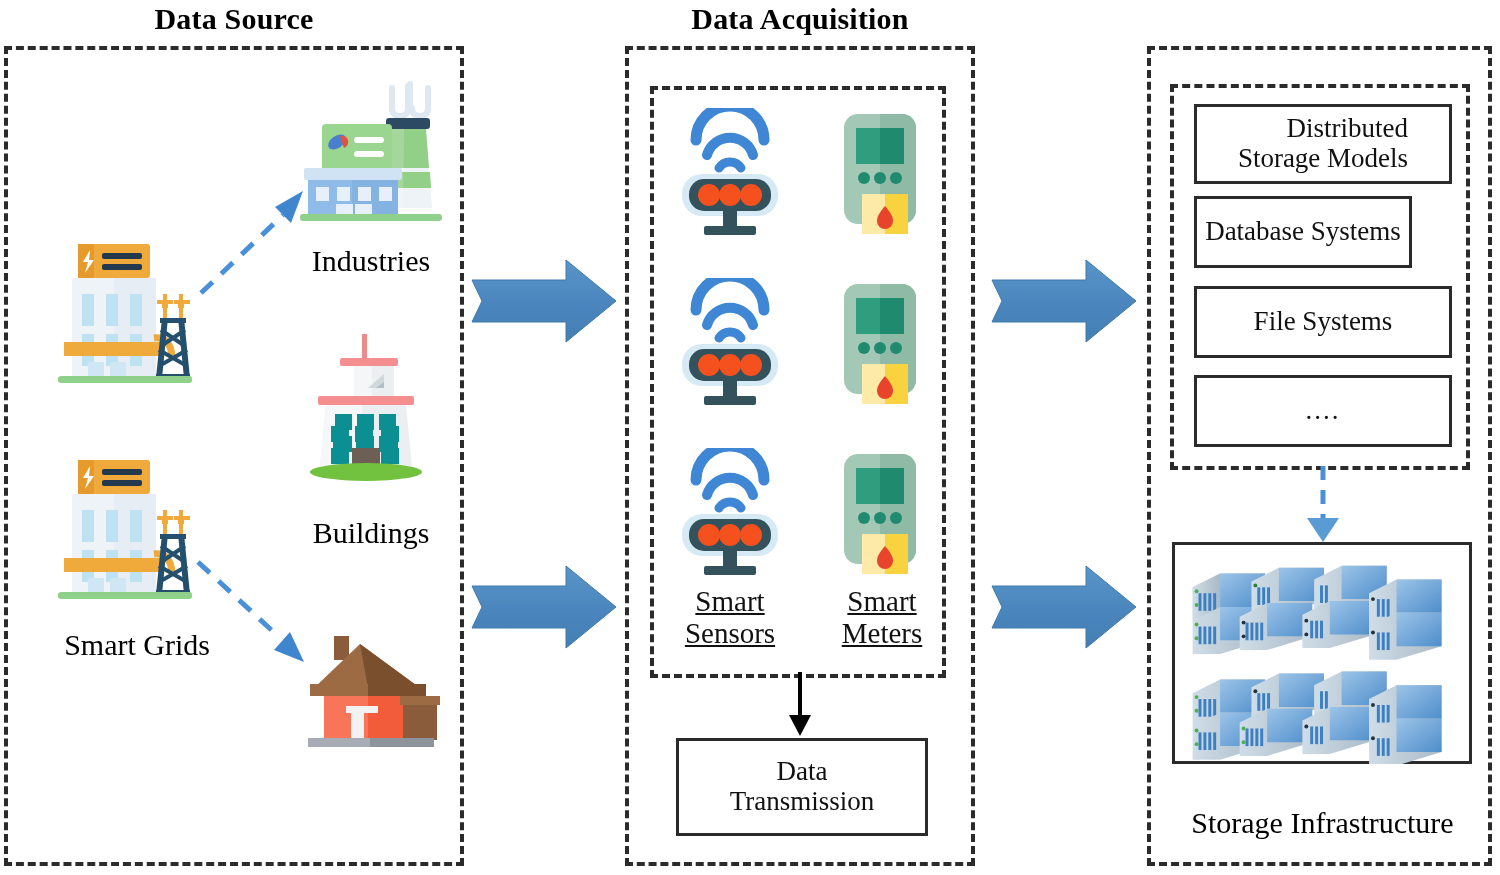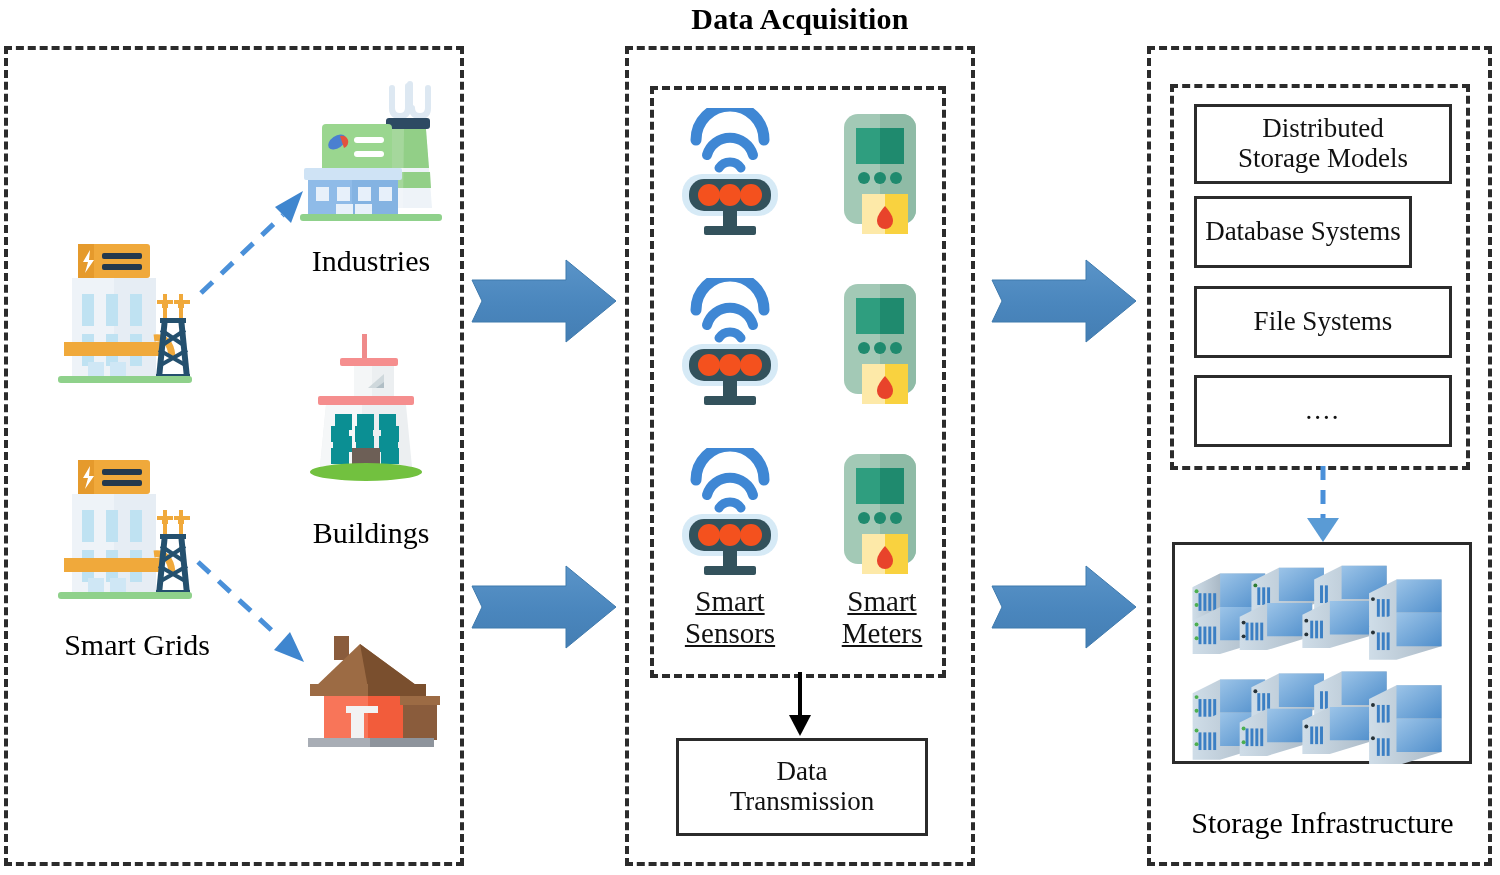--- a/index.html
+++ b/index.html
@@ -73,20 +73,21 @@
     line-height: 1.1;
     white-space: pre-line;
     text-decoration: underline;
   }
 </style>
 </head>
 <body>
 
 <div id="stage">
 
+  <div class="panel-title" style="left:4px; top:2px; width:460px;">Data Source</div>
 
   <div class="dashed-panel" style="left:4px; top:46px; width:460px; height:820px;"></div>
 
   <div class="icon" style="left:44px; top:242px; width:160px; height:150px;">
     <svg viewBox="0 0 160 150" width="160" height="150">
 
       <rect x="34" y="2" width="72" height="34" rx="3" fill="#f0a93b"></rect>
       <rect x="34" y="2" width="16" height="34" fill="#e59a2c"></rect>
       <path d="M46 8 L39 20 L44 20 L41 31 L50 18 L45 18 Z" fill="#ffffff"></path>
       <rect x="58" y="11" width="40" height="6" rx="2" fill="#24394d"></rect>
@@ -422,21 +423,21 @@
     <svg width="158" height="96" viewBox="0 0 158 96">
       <path d="M4 24 L14 45 L4 66 L98 66 L98 86 L148 45 L98 4 L98 24 Z" fill="url(#agrad1)" stroke="#3f7aad" stroke-width="1"></path>
     </svg>
   </div>
 
 
   <div class="dashed-panel" style="left:1147px; top:46px; width:345px; height:820px;"></div>
 
   <div class="dashed-inner" style="left:1170px; top:84px; width:300px; height:386px;"></div>
 
-  <div class="solid-box" style="left:1194px; top:104px; width:258px; height:80px;">
+  <div class="solid-box" style="left:1194px; top:104px; width:258px; height:80px;text-align:right;">
     <span style="white-space:pre-line;">Distributed
 Storage Models</span>
   </div>
 
   <div class="solid-box" style="left:1194px; top:196px; width:218px; height:72px;">
     <span style="white-space:pre-line;">Database Systems</span>
   </div>
 
   <div class="solid-box" style="left:1194px; top:286px; width:258px; height:72px;">
     <span style="white-space:pre-line;">File Systems</span>

